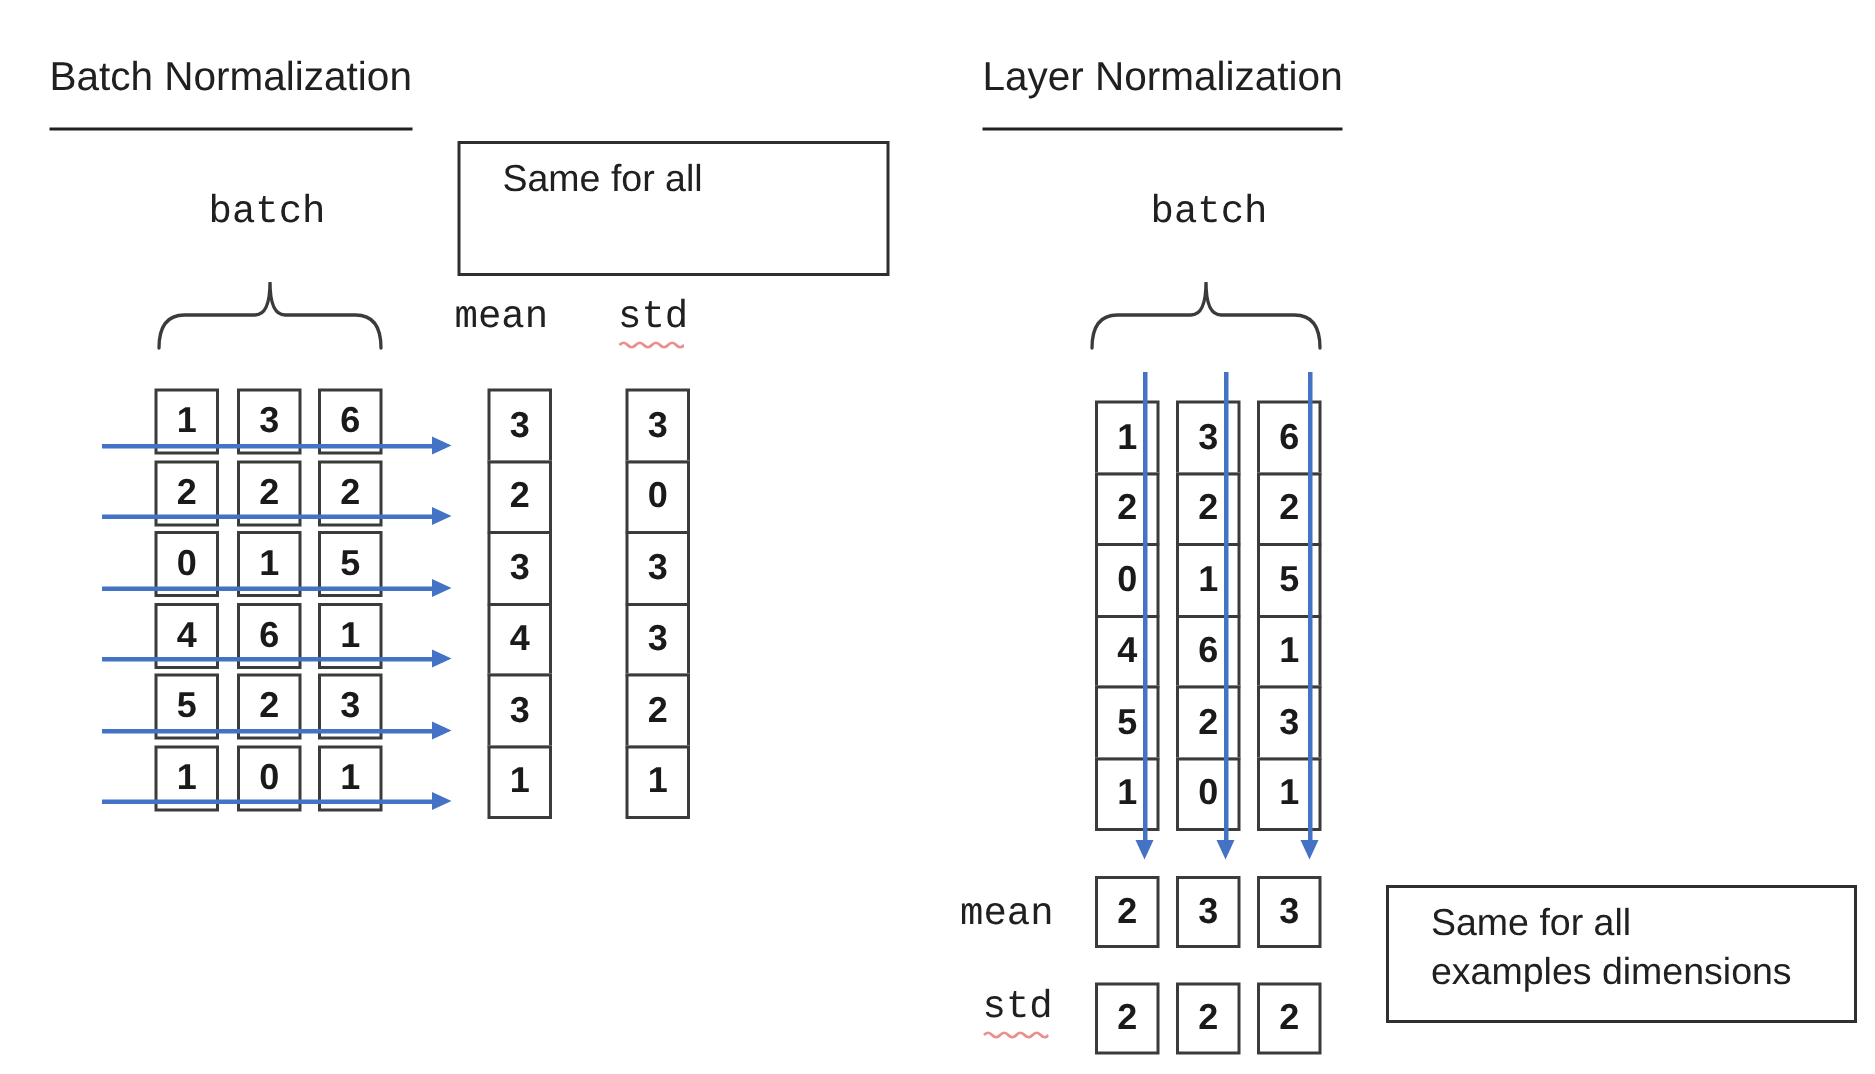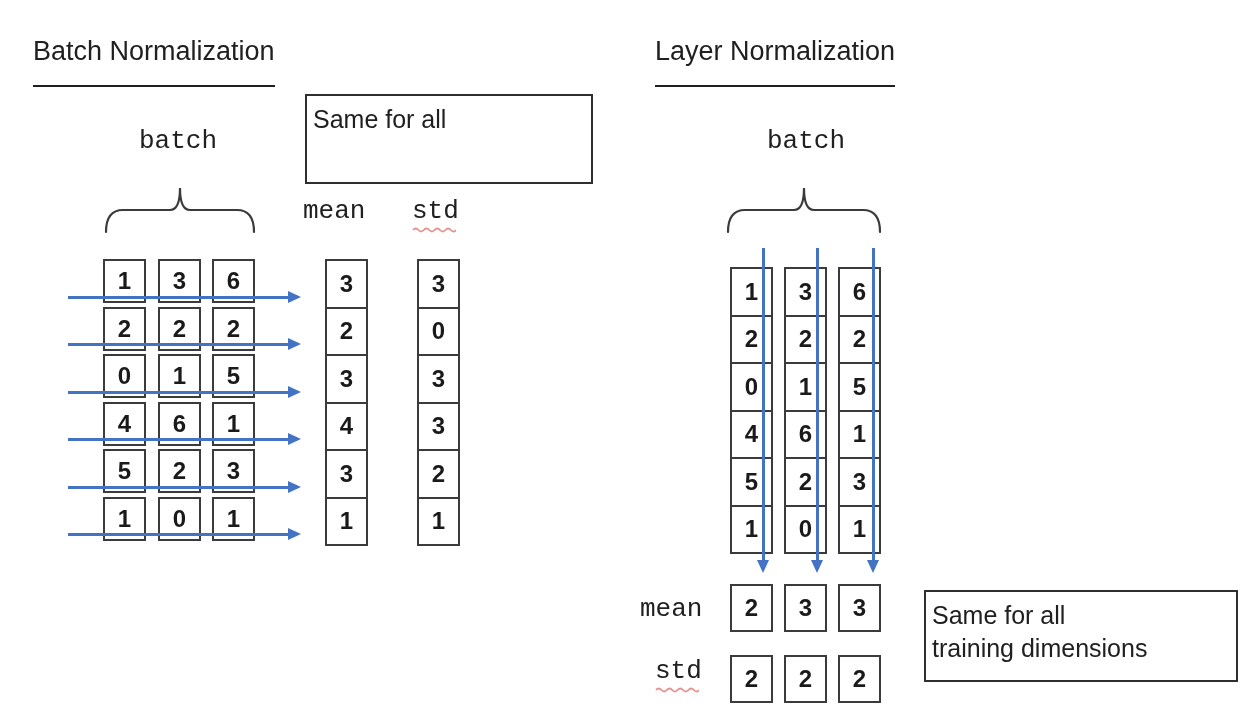--- a/index.html
+++ b/index.html
@@ -35,21 +35,21 @@
     color: var(--text);
     white-space: nowrap;
     font-family: Liberation Mono, monospace;
   }
   .batch-label { text-align: center; width: 90px; }
   .note-box {
     border: 2px solid #2f2f2f;
     background: #ffffff;
     font-size: 25px;
     line-height: 1.32;
-    padding: 7px 6px;
+    padding: 7px 28px;
     color: var(--text);
   }
   .col {
     position: absolute;
     display: flex;
     flex-direction: column;
   }
   .cell {
     width: 43px;
     border: 2px solid var(--border);
@@ -241,16 +241,16 @@
     </svg>
   </div>
   <div class="row" style="left:730px; top:655px;">
       <div class="cell rowcell">2</div>
       <div class="cell rowcell">2</div>
       <div class="cell rowcell">2</div>
     </div>
 
   <div class="abs note-box" style="left:924px; top:590px; width:314px; height:92px;">
     <div>Same for all</div>
-    <div>training dimensions</div>
+    <div>examples dimensions</div>
   </div>
 
 </div>
 
 </body></html>

